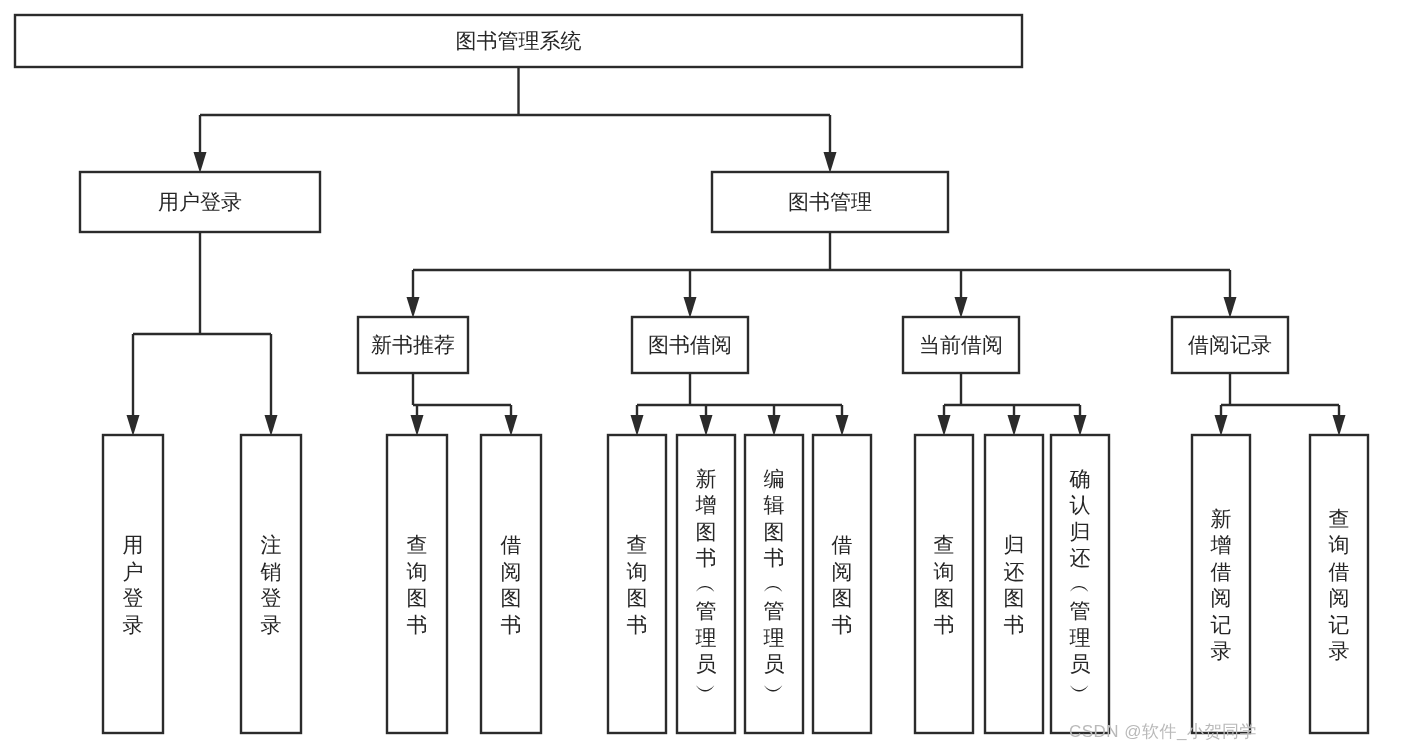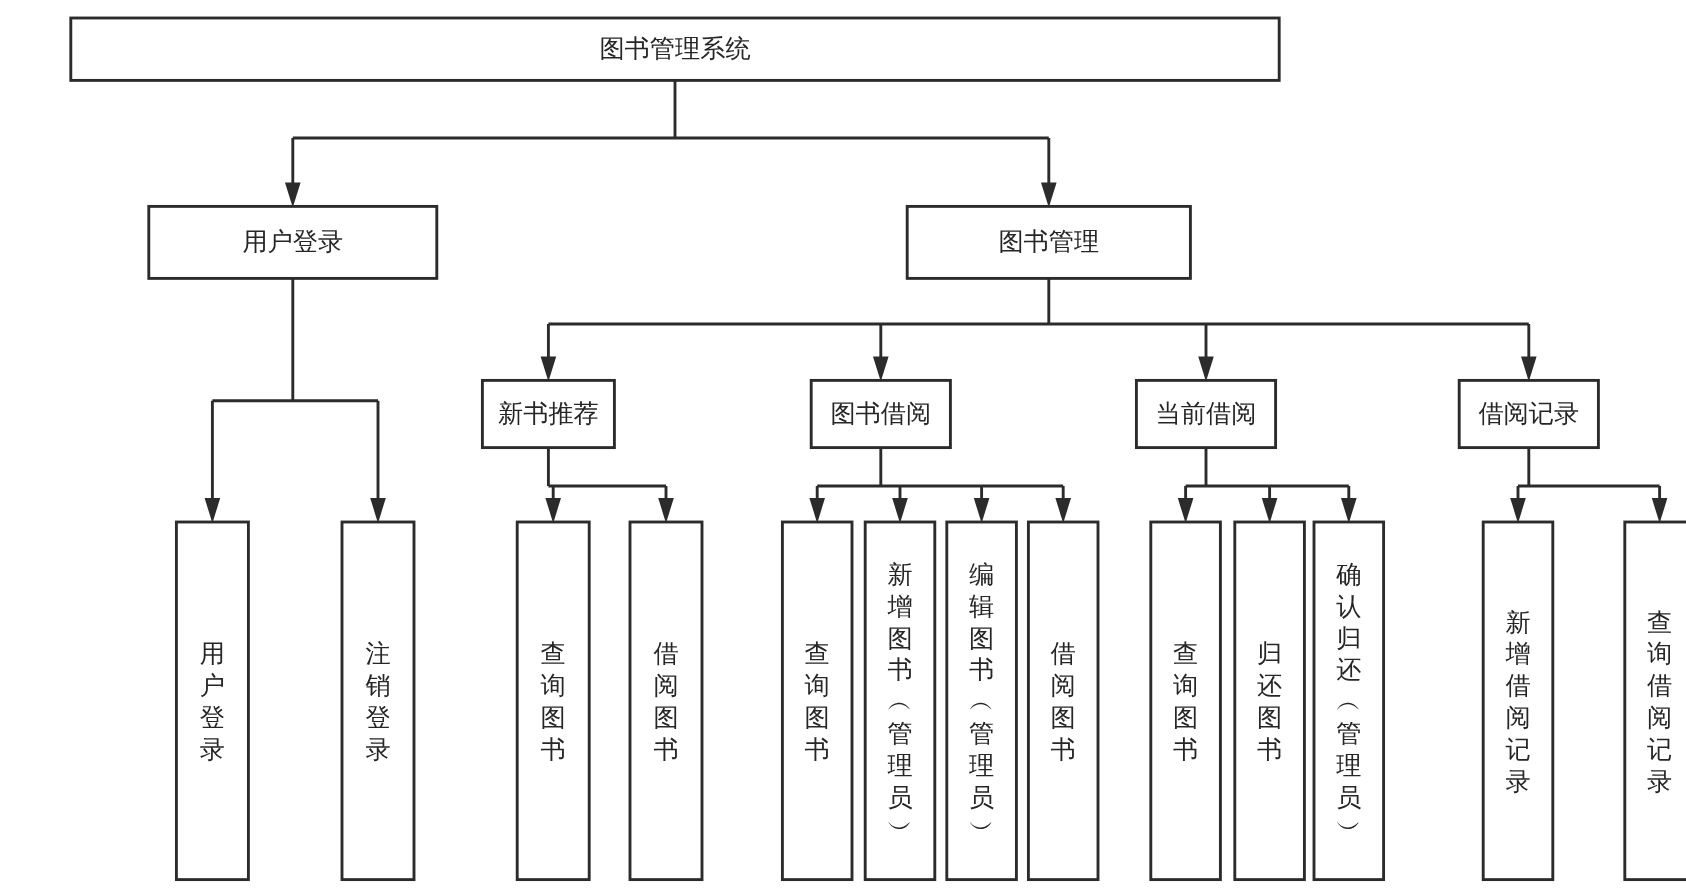--- a/index.html
+++ b/index.html
@@ -12,21 +12,20 @@
     width: 1405px;
     height: 747px;
     font-family: "Liberation Sans", "DejaVu Sans", sans-serif;
     overflow: hidden;
     position: relative;
   }
   #diagram-root {
     position: relative;
     width: 1267px;
     height: 747px;
-    margin-left: 44px;
   }
   svg#diagram-svg {
     position: absolute;
     top: 0;
     left: 0;
     width: 1405px;
     height: 747px;
     display: block;
   }
   .node-box {
@@ -218,13 +217,14 @@
         <g>
           <rect class="node-box" x="1192" y="435" width="58" height="298"></rect>
           <text class="node-label-v" x="1221" y="525.5"><tspan x="1221" dy="0">新</tspan><tspan x="1221" dy="26.5">增</tspan><tspan x="1221" dy="26.5">借</tspan><tspan x="1221" dy="26.5">阅</tspan><tspan x="1221" dy="26.5">记</tspan><tspan x="1221" dy="26.5">录</tspan></text>
         </g>
         <g>
           <rect class="node-box" x="1310" y="435" width="58" height="298"></rect>
           <text class="node-label-v" x="1339" y="525.5"><tspan x="1339" dy="0">查</tspan><tspan x="1339" dy="26.5">询</tspan><tspan x="1339" dy="26.5">借</tspan><tspan x="1339" dy="26.5">阅</tspan><tspan x="1339" dy="26.5">记</tspan><tspan x="1339" dy="26.5">录</tspan></text>
         </g>
       </g>
   </svg>
+  <div class="watermark-text">CSDN @软件_小贺同学</div>
 </div>
 
 </body></html>

